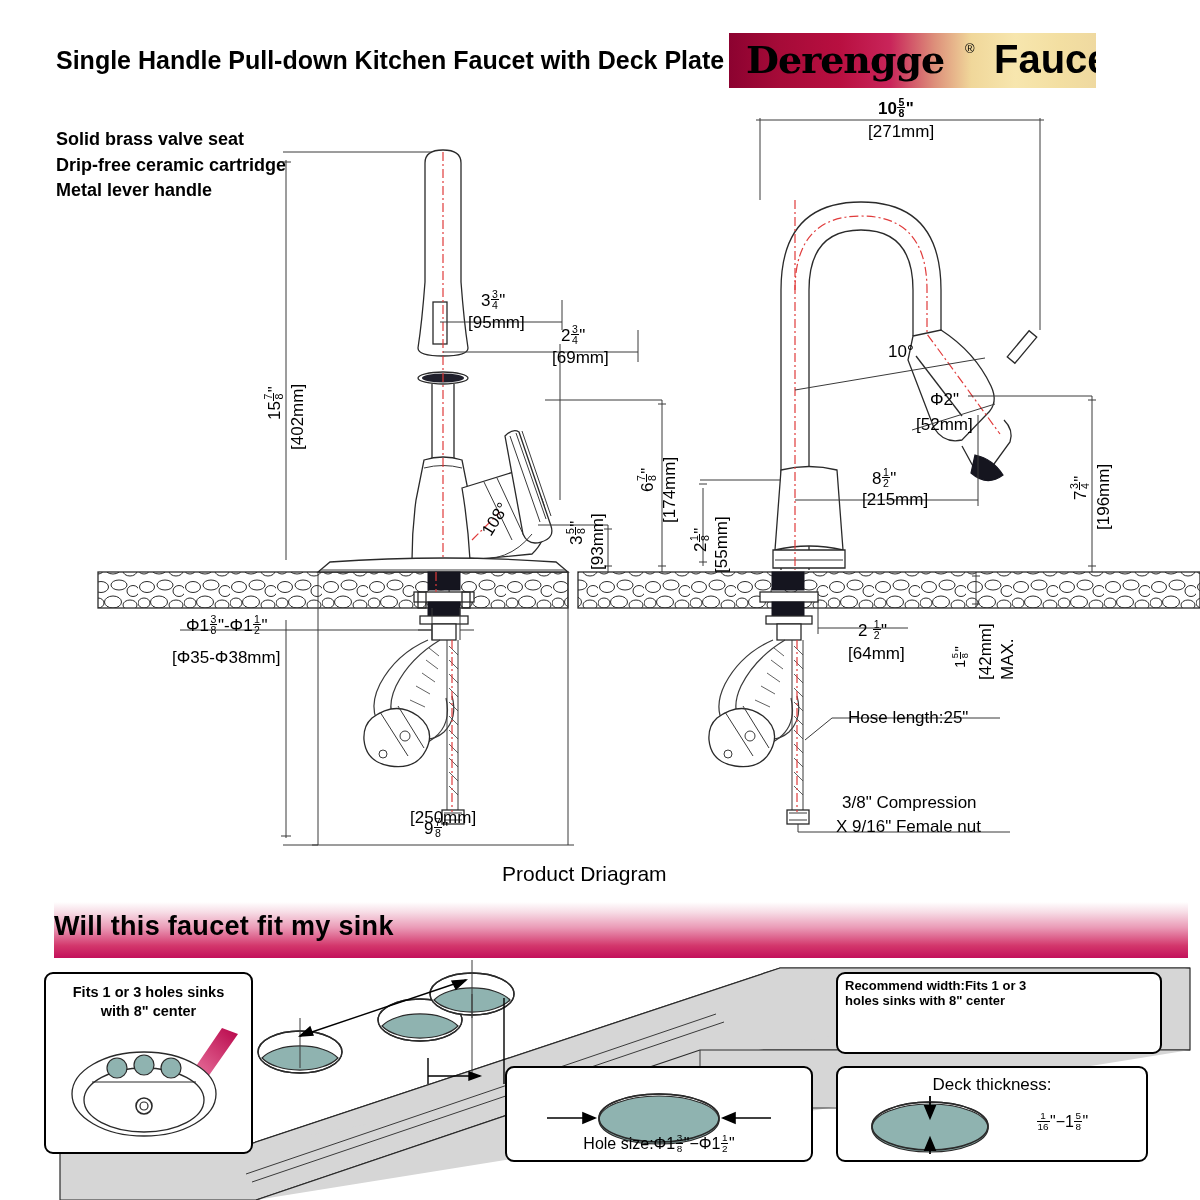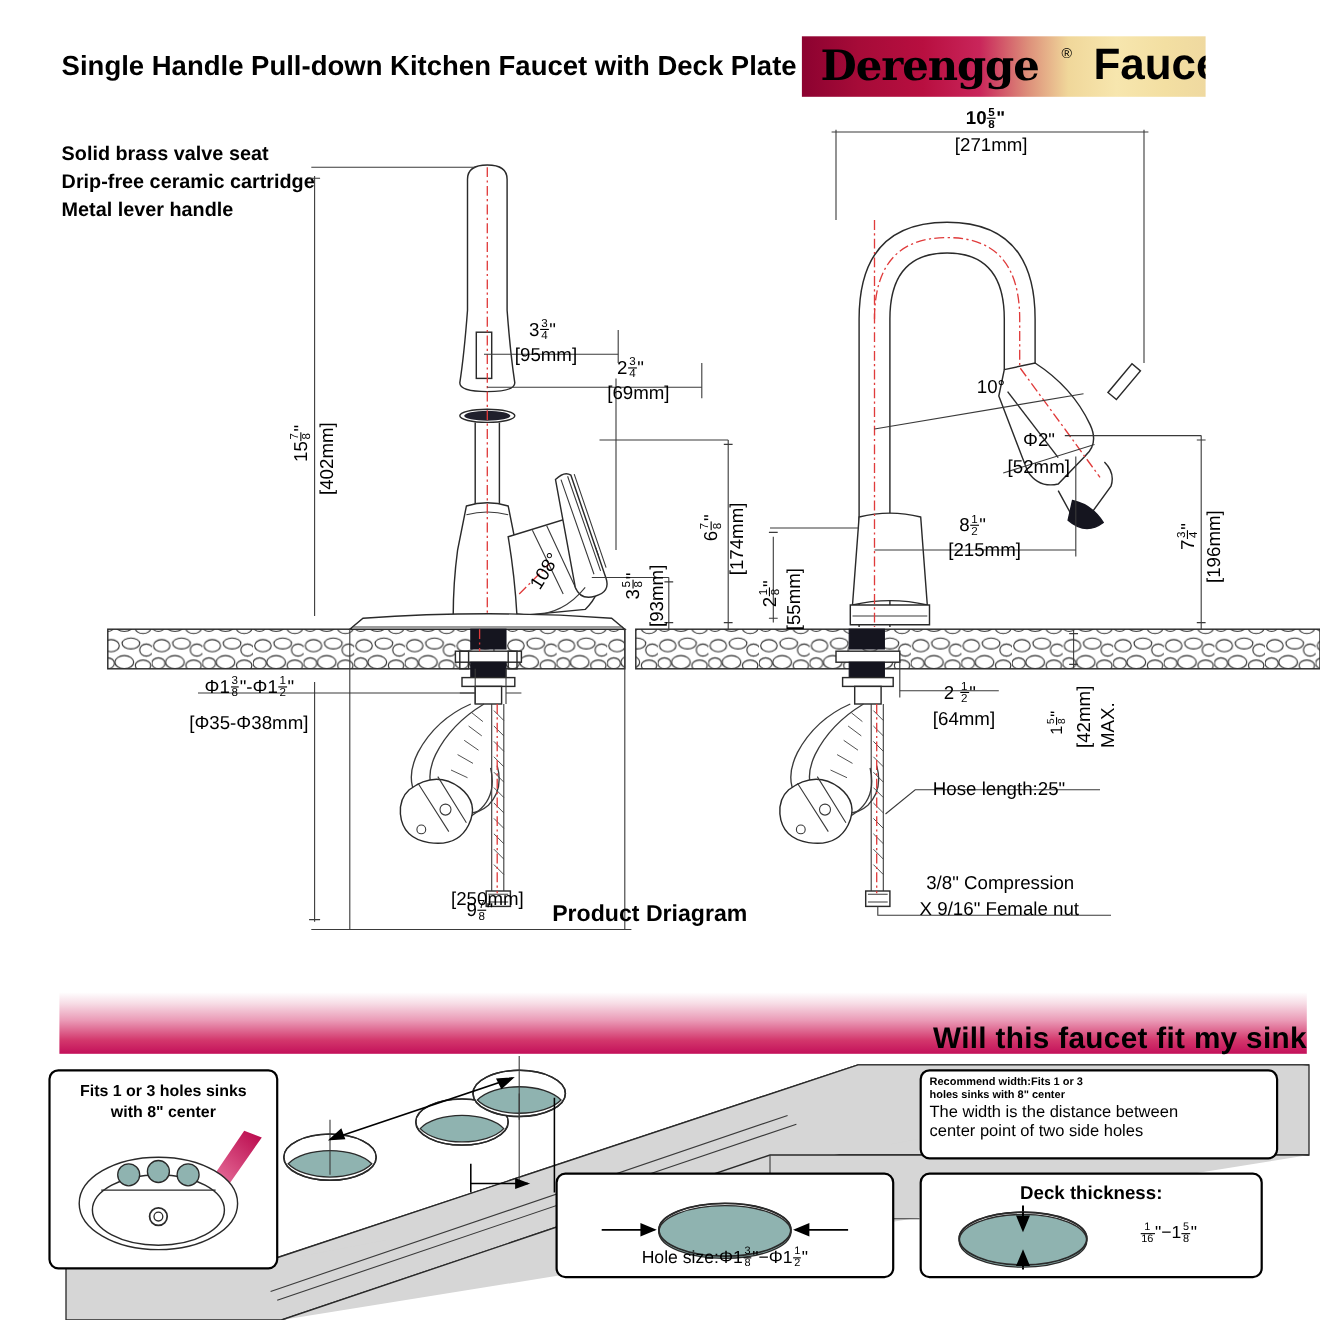--- a/index.html
+++ b/index.html
@@ -36,38 +36,38 @@
   .stroke{fill:none;stroke:#2a2a2a;stroke-width:1.3;}
   .stroke-thin{fill:none;stroke:#3a3a3a;stroke-width:1;}
   .red{fill:none;stroke:#e03b3b;stroke-width:1.2;stroke-dasharray:9 3 2 3;}
   .fillw{fill:#fff;stroke:#2a2a2a;stroke-width:1.3;}
   .dark{fill:#15151f;stroke:#15151f;}
   .gray{fill:#d6d6d6;stroke:#2a2a2a;stroke-width:1.2;}
 
   
   #banner{left:54px;top:902px;width:1134px;height:56px;
      background:linear-gradient(180deg,#ffffff 0%,#f7dde6 18%,#ea9ab6 46%,#d3376c 78%,#c3105a 100%);}
-  #banner-text{position:absolute;width:100%;top:27px;text-align:right;
+  #banner-text{position:absolute;width:100%;top:9px;text-align:left;
      font-size:27px;font-weight:bold;color:#000;letter-spacing:.3px;}
 
   .card{position:absolute;background:#fff;border:2px solid #000;border-radius:9px;}
   #card-fits{left:44px;top:972px;width:205px;height:178px;}
   #fits-text{position:absolute;top:9px;width:100%;text-align:center;
      font-size:14.5px;font-weight:bold;line-height:1.3;}
   #card-recommend{left:836px;top:972px;width:308px;height:70px;padding:4px 7px;}
-  #rec-bold{font-size:10px;font-weight:bold;line-height:1.18;}
+  #rec-bold{font-size:13px;font-weight:bold;line-height:1.18;}
   #rec-plain{font-size:15px;line-height:1.2;}
   #card-hole{left:505px;top:1066px;width:304px;height:92px;}
   #hole-title{position:absolute;top:7px;width:100%;text-align:center;font-size:17px;font-weight:bold;}
   #hole-size{position:absolute;bottom:5px;width:100%;text-align:center;font-size:16px;}
   #card-deck{left:836px;top:1066px;width:308px;height:92px;}
-  #deck-title{position:absolute;top:7px;width:100%;text-align:center;font-size:17px;font-weight:bold;}
+  #deck-title{position:absolute;top:7px;width:100%;text-align:center;font-size:17px;font-weight:normal;}
   #deck-val{position:absolute;left:198px;top:44px;font-size:16px;}
 
-  #product-caption{left:502px;top:819px;font-size:21px;font-weight:bold;}
+  #product-caption{left:502px;top:862px;font-size:21px;font-weight:normal;}
 </style>
 </head>
 <body>
 
 <div class="t" id="title">
   <div>Single Handle Pull-down Kitchen Faucet with Deck Plate</div>
 </div>
 <div class="t" id="features">
   <div>Solid brass valve seat</div>
   <div>Drip-free ceramic cartridge</div>
@@ -417,24 +417,20 @@
     <circle cx="98" cy="86" r="8" fill="#fff" stroke="#2a2a2a" stroke-width="1.6"></circle>
     <circle cx="98" cy="86" r="4" fill="#fff" stroke="#2a2a2a" stroke-width="1.2"></circle>
   </svg>
 </div>
 
 <div class="card" id="card-recommend">
   <div id="rec-bold">
     <div>Recommend width:Fits 1 or 3</div>
     <div>holes sinks with 8" center</div>
   </div>
-  <div id="rec-plain">
-    <div>The width is the distance between</div>
-    <div>center point of two side holes</div>
-  </div>
 </div>
 
 <div class="card" id="card-hole">
   <svg width="304" height="46" style="left:0;top:28px">
     <ellipse cx="152" cy="22" rx="60" ry="24" class="fillw"></ellipse>
     <path d="M92 24 a60 24 0 0 0 120 0 a60 24 0 0 0 -120 0 Z" fill="#8fb3b0" stroke="#2a2a2a" stroke-width="1.2"></path>
     <ellipse cx="152" cy="22" rx="60" ry="24" fill="none" stroke="#2a2a2a" stroke-width="1.6"></ellipse>
     <g stroke="#000" stroke-width="1.6" fill="none">
       <path d="M40 22 L88 22"></path>
         <path d="M88 22 l-12 -5 l0 10 Z" fill="#000"></path>

